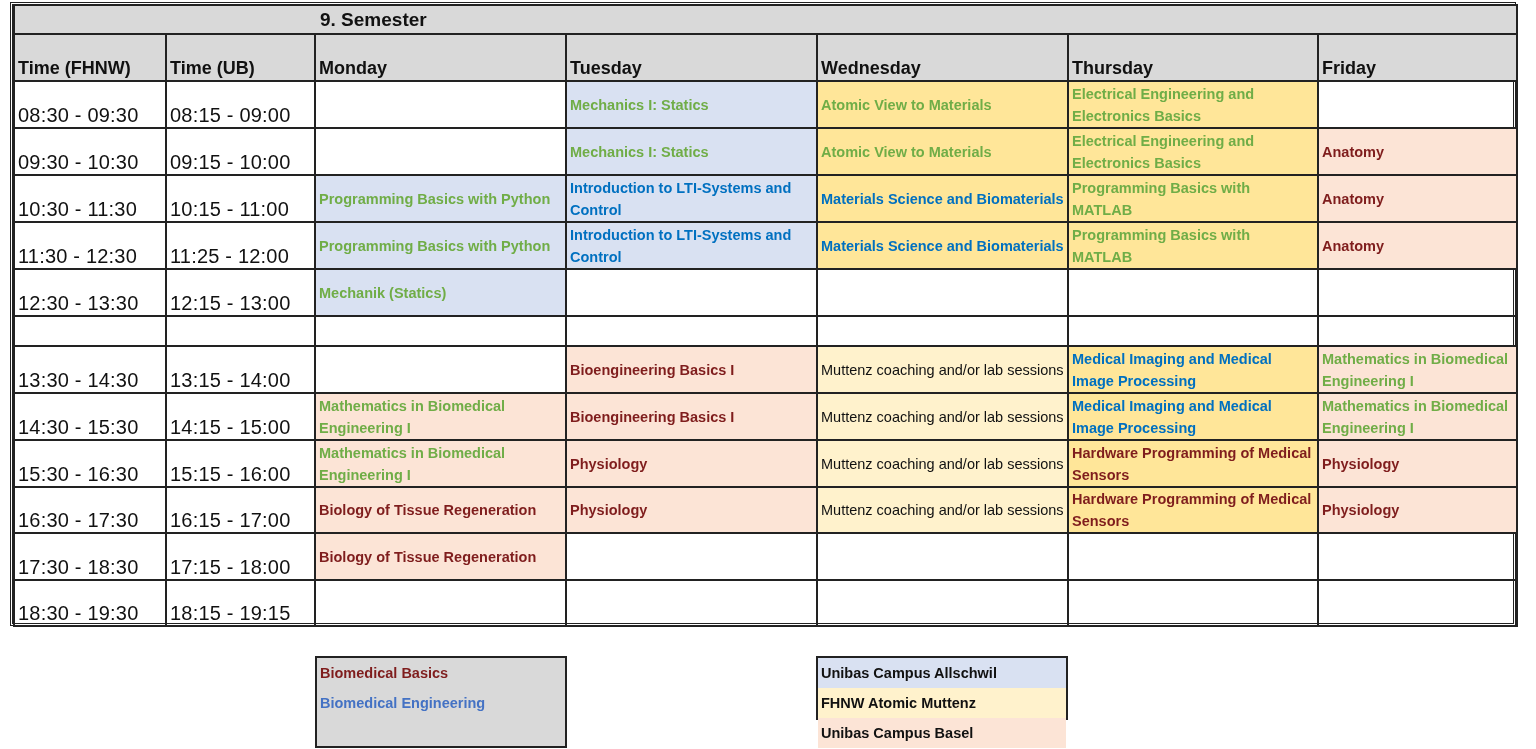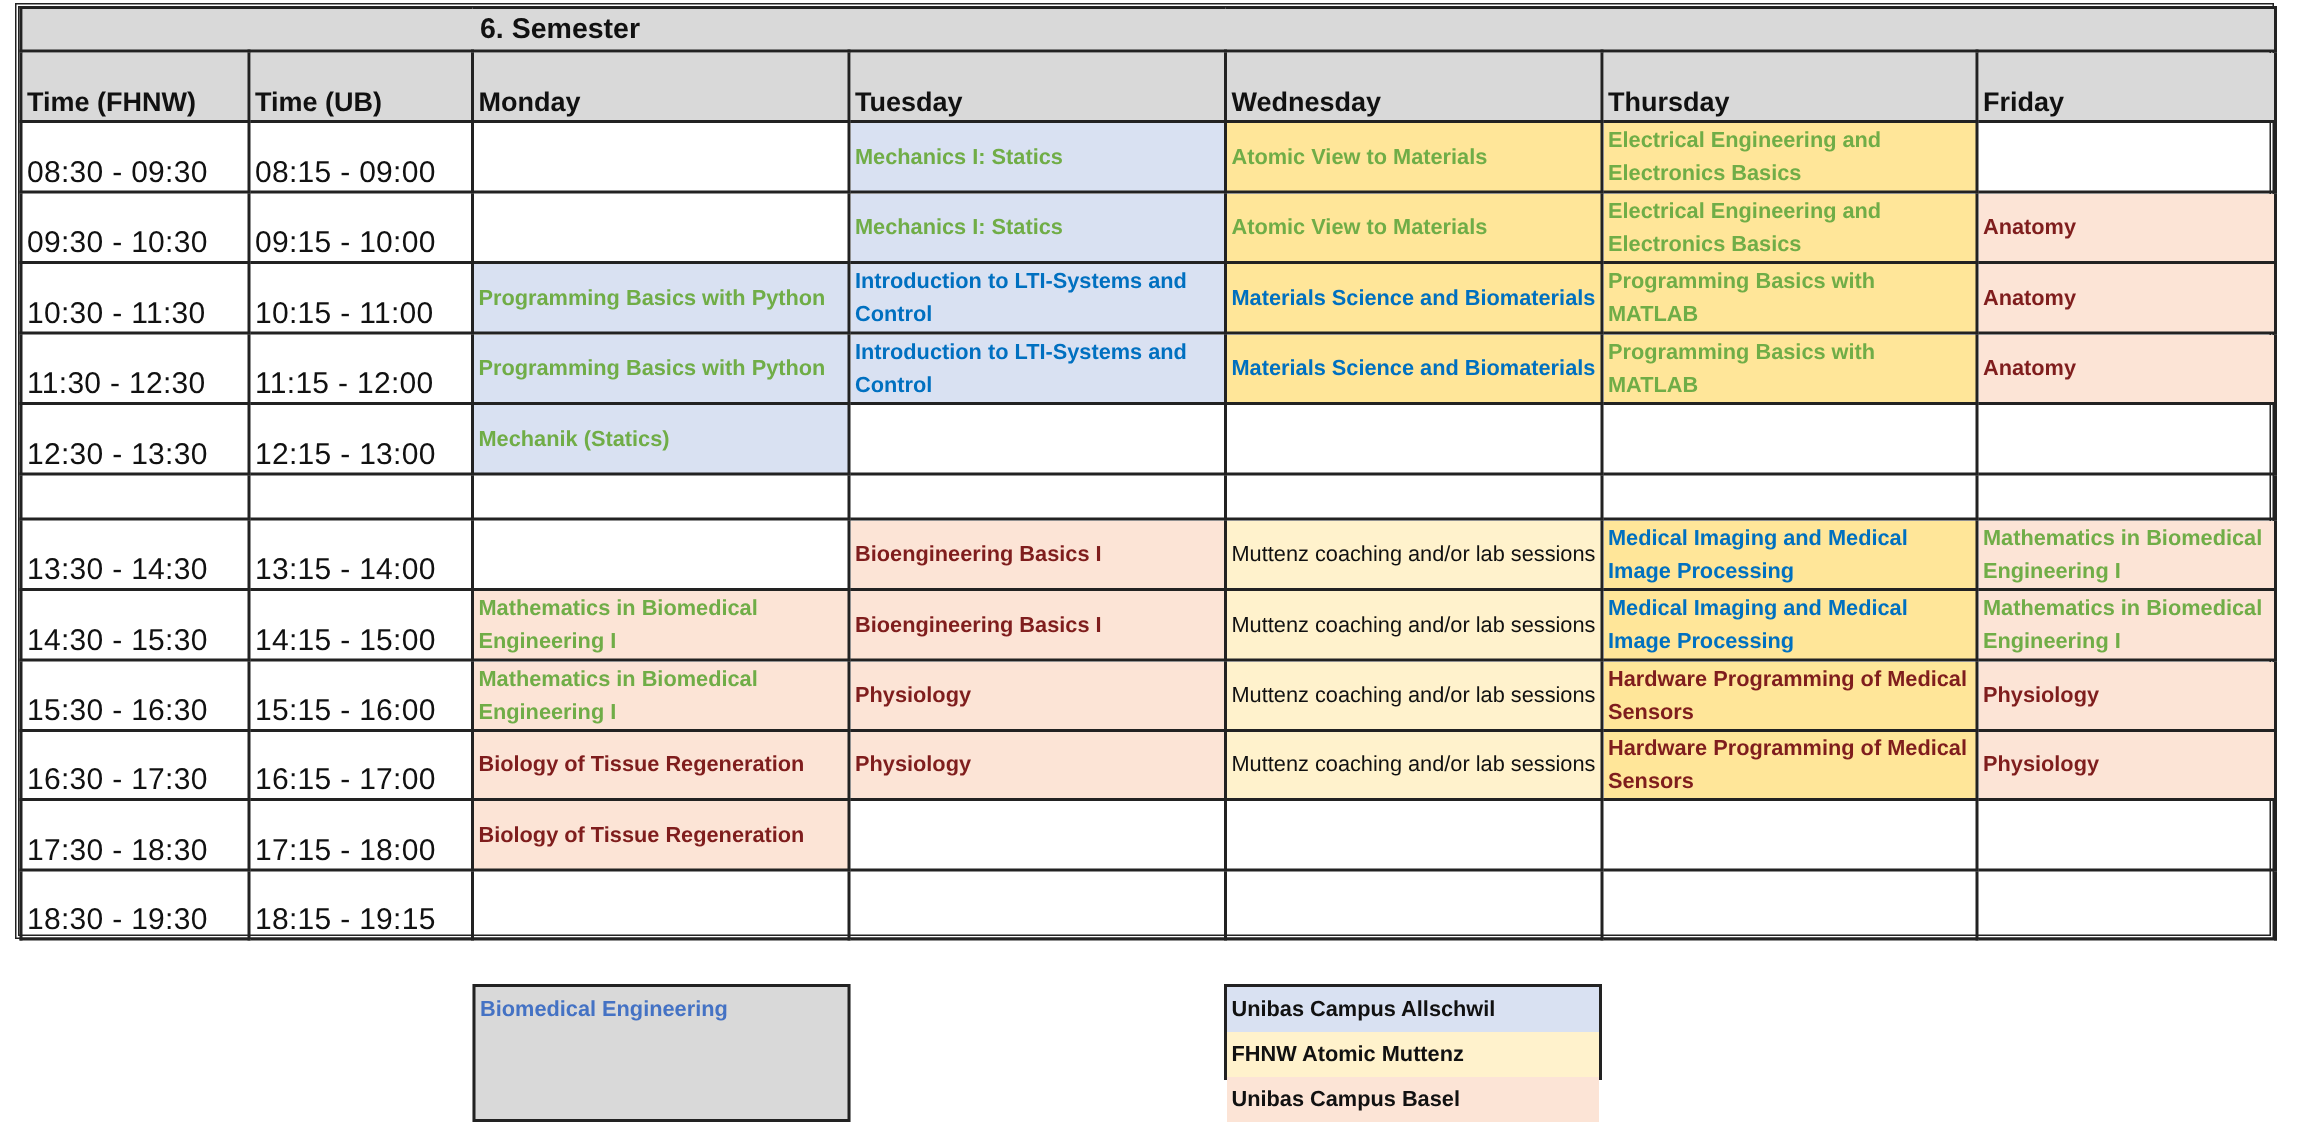--- a/index.html
+++ b/index.html
@@ -45,21 +45,21 @@
     <col style="width:152px">
       <col style="width:149px">
       <col style="width:251px">
     <col style="width:251px">
       <col style="width:251px">
       <col style="width:250px">
       <col style="width:199px">
   </colgroup>
   <tbody>
       <tr>
-    <td colspan="7" class="title-cell"><span>6. Semester</span></td>
+    <td colspan="7" class="title-cell"><span>9. Semester</span></td>
   </tr>
   <tr>
     <td class="hdr">Time (FHNW)</td>
     <td class="hdr">Time (UB)</td>
     <td class="hdr">Monday</td>
     <td class="hdr">Tuesday</td>
     <td class="hdr">Wednesday</td>
     <td class="hdr">Thursday</td>
     <td class="hdr">Friday</td>
   </tr>
@@ -89,21 +89,21 @@
     <td class="time">10:15 - 11:00</td>
     <td class="course c-eng loc-allschwil">Programming Basics with Python</td>
     <td class="course c-bme loc-allschwil">Introduction to LTI-Systems and Control</td>
     <td class="course c-bme loc-muttenz">Materials Science and Biomaterials</td>
     <td class="course c-eng loc-muttenz bottom">Programming Basics with MATLAB</td>
     <td class="course c-bio loc-basel">Anatomy</td>
   </tr>
 
   <tr style="height:47px">
     <td class="time">11:30 - 12:30</td>
-    <td class="time">11:15 - 12:00</td>
+    <td class="time">11:25 - 12:00</td>
     <td class="course c-eng loc-allschwil">Programming Basics with Python</td>
     <td class="course c-bme loc-allschwil">Introduction to LTI-Systems and Control</td>
     <td class="course c-bme loc-muttenz">Materials Science and Biomaterials</td>
     <td class="course c-eng loc-muttenz bottom">Programming Basics with MATLAB</td>
     <td class="course c-bio loc-basel">Anatomy</td>
   </tr>
 
   <tr style="height:47px">
     <td class="time">12:30 - 13:30</td>
     <td class="time">12:15 - 13:00</td>
@@ -180,20 +180,21 @@
     <td></td>
     <td></td>
     <td></td>
     <td></td>
     <td></td>
   </tr>
 </tbody>
   </table>
 
 <div class="legend legend-left">
+  <div class="li c-bio">Biomedical Basics</div>
   <div class="li c-bme2">Biomedical Engineering</div>
 </div>
 
 <div class="legend legend-right">
   <div class="li loc-allschwil" style="color:#111">Unibas Campus Allschwil</div>
   <div class="li loc-muttenz-light" style="color:#111">FHNW Atomic Muttenz</div>
   <div class="li loc-basel" style="color:#111">Unibas Campus Basel</div>
 </div>
 
 </body></html>

